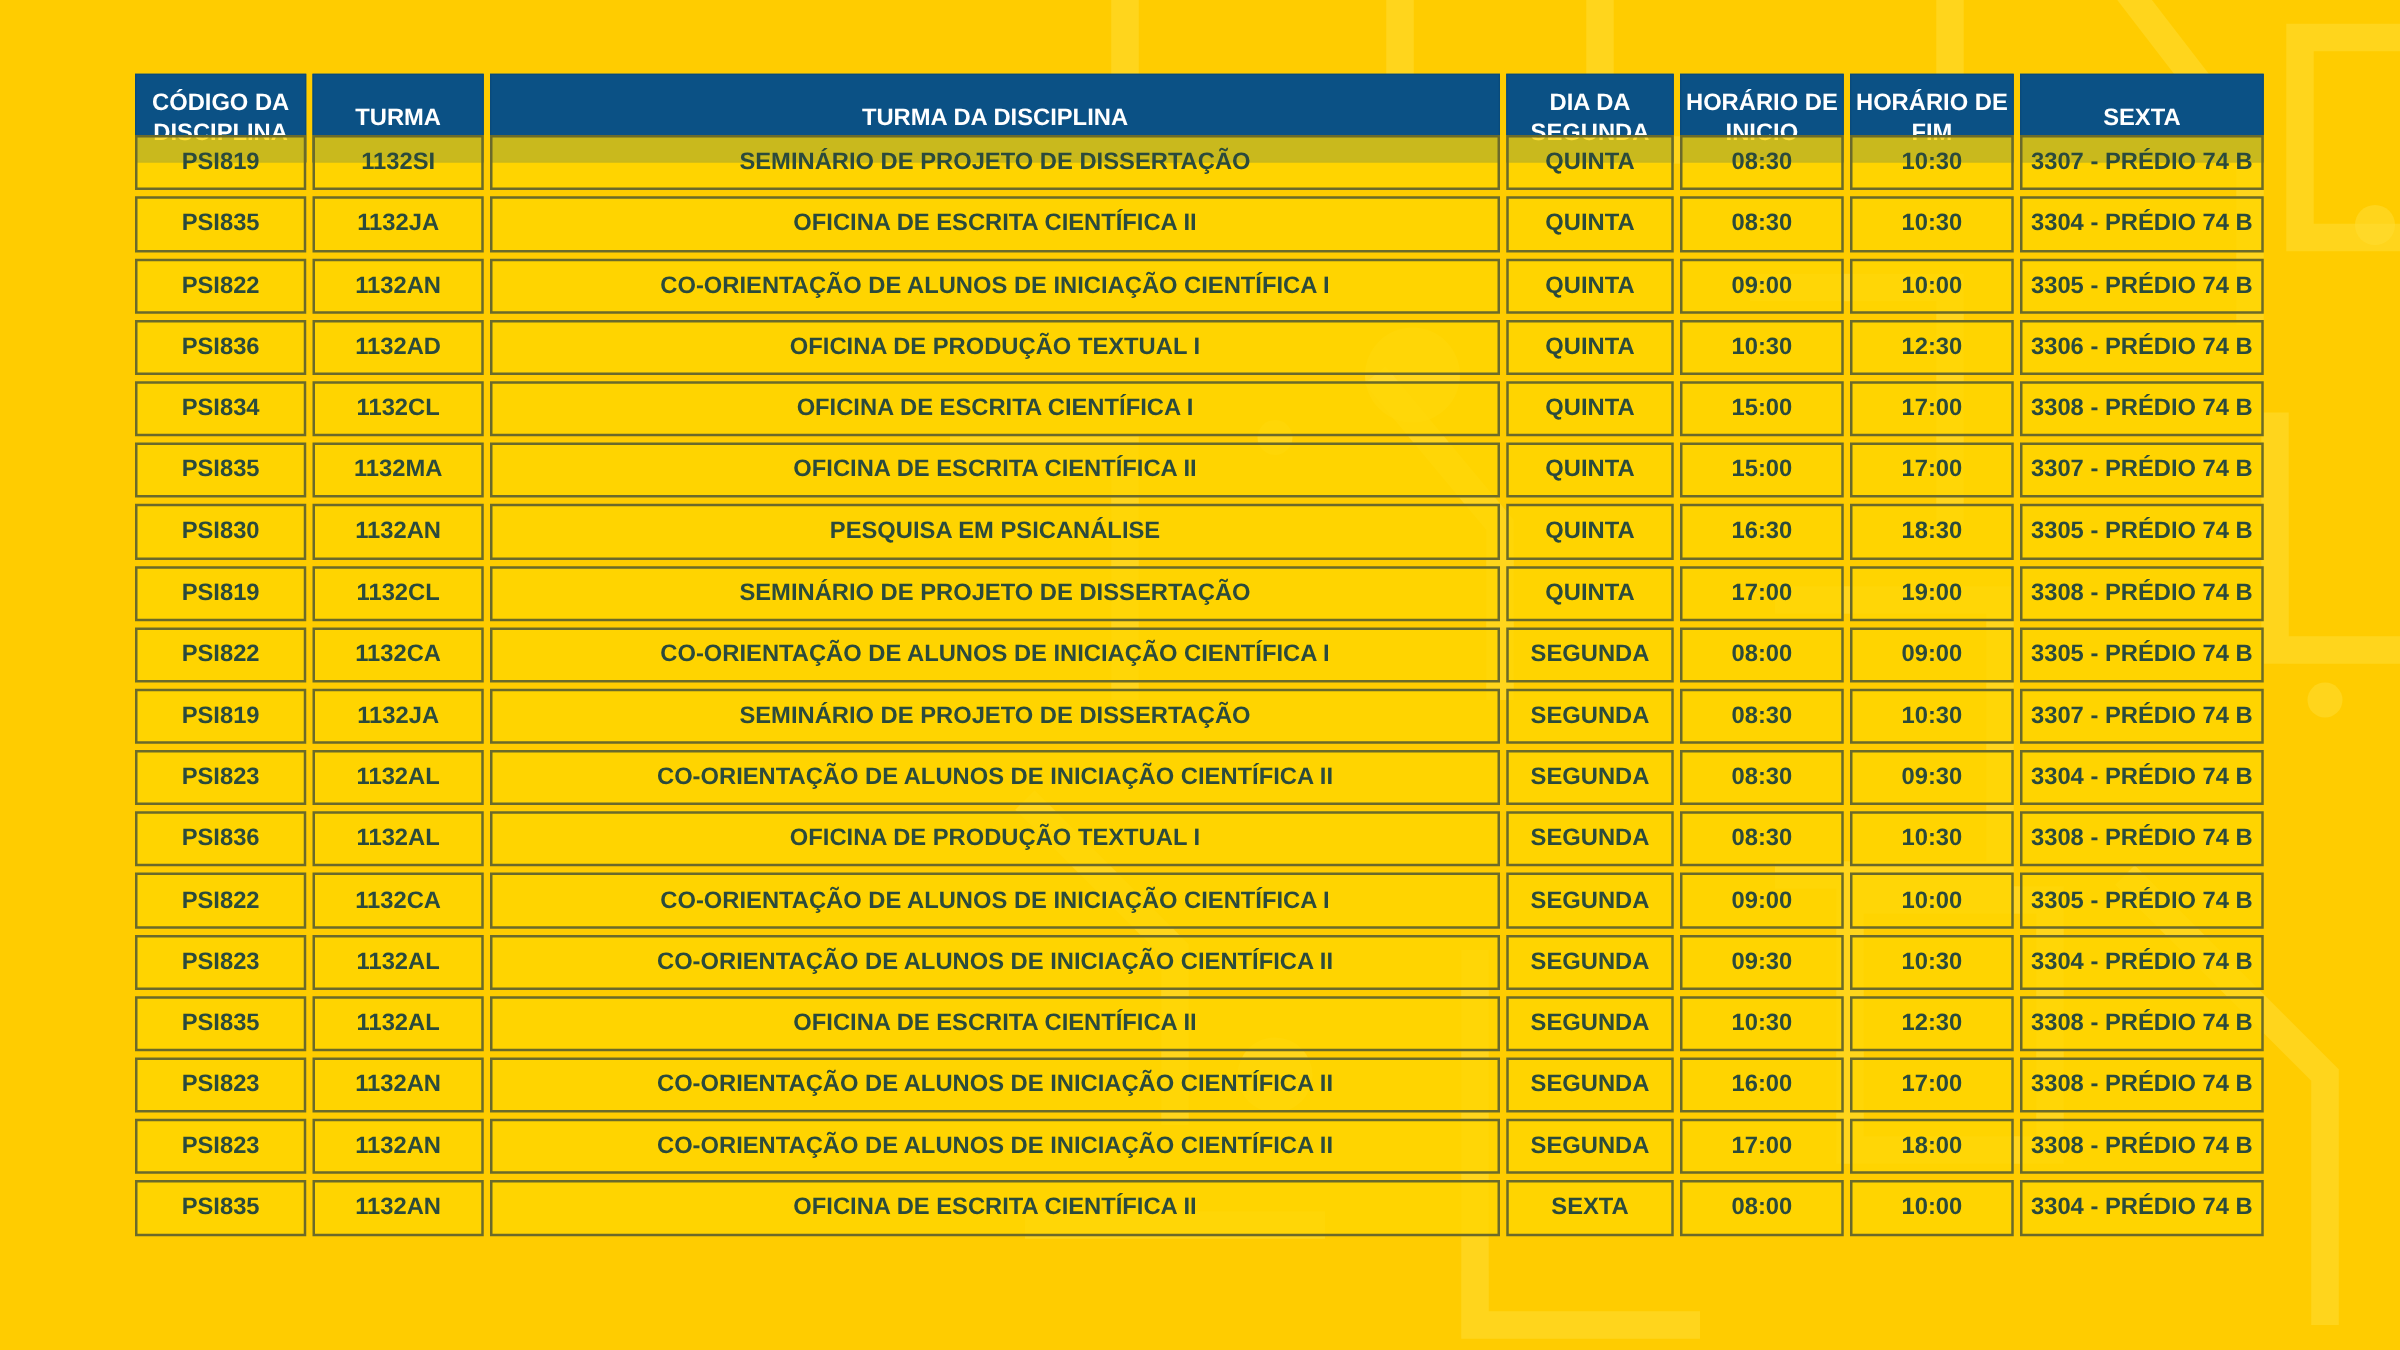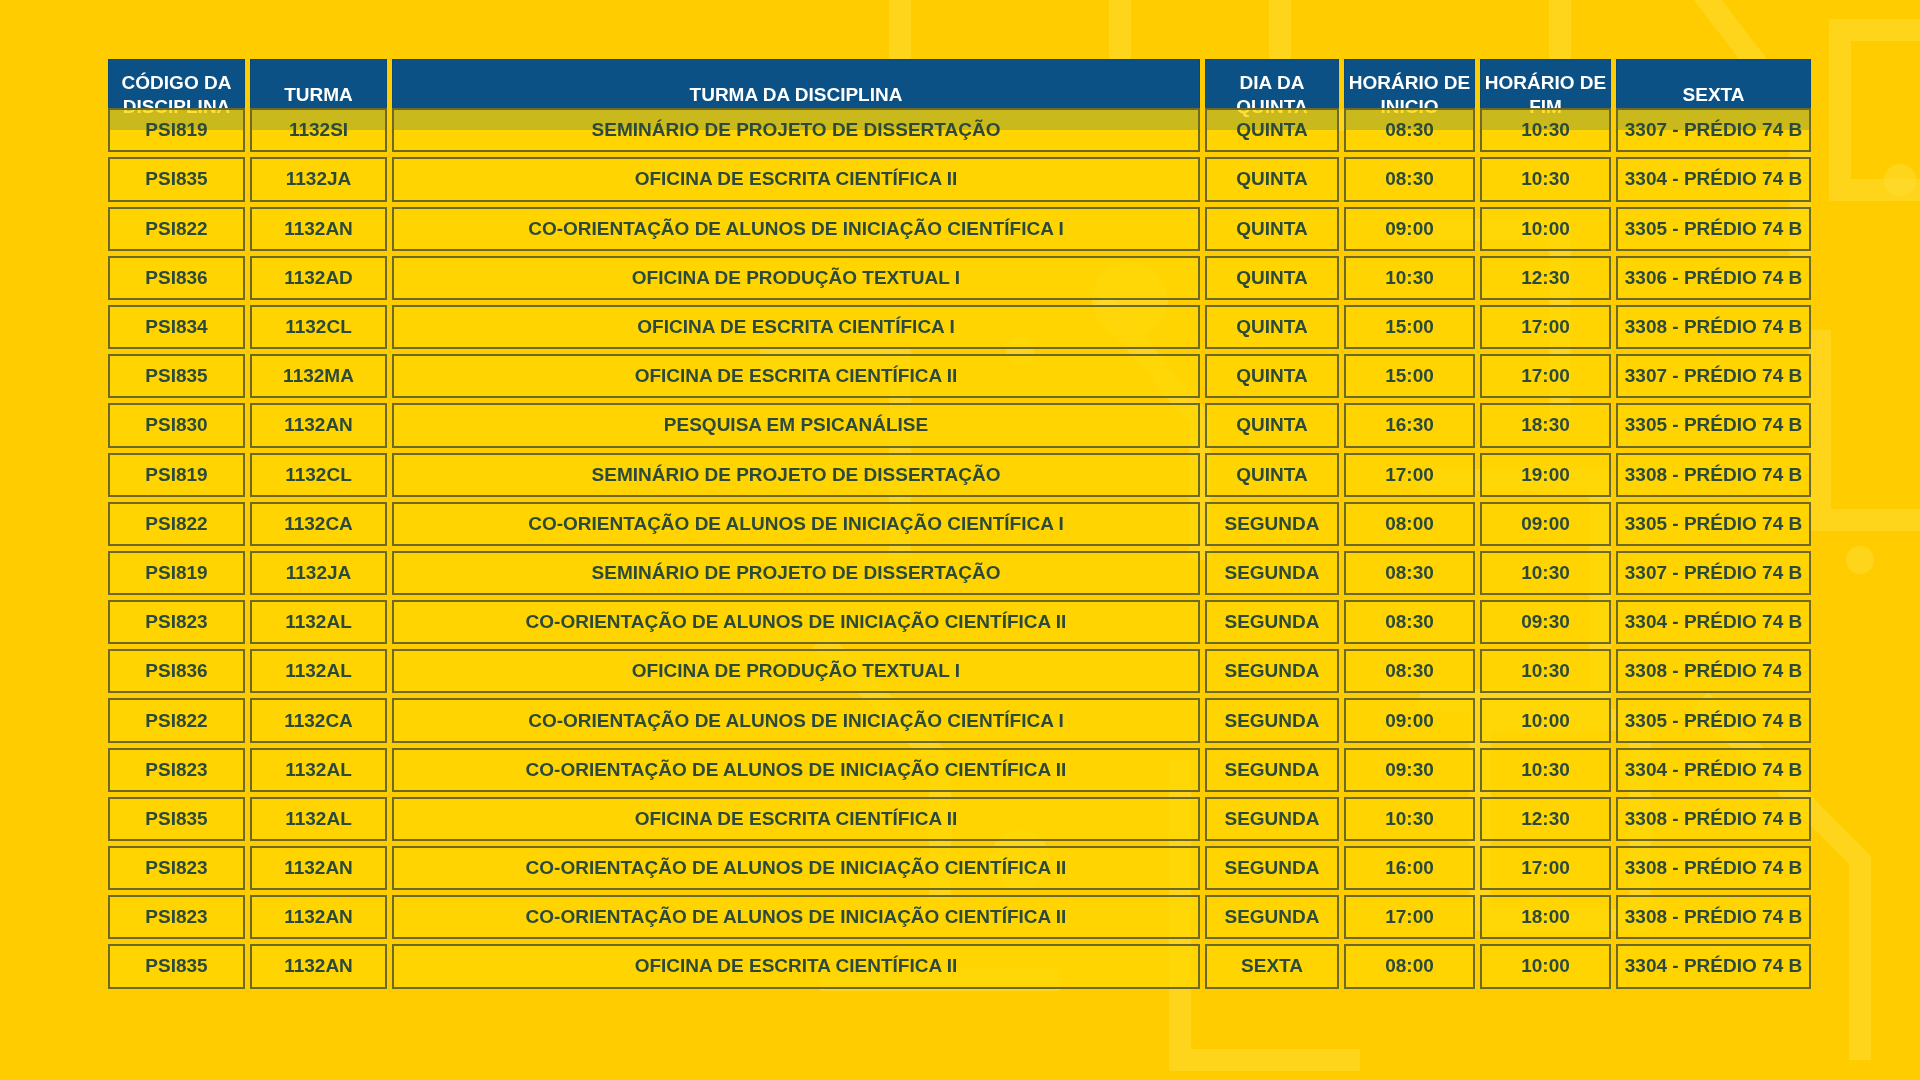--- a/index.html
+++ b/index.html
@@ -59,21 +59,21 @@
   </g>
 </svg>
 
 <div class="schedule">
   <div class="header-row">
     <div class="hcell hdr">CÓDIGO DA
 DISCIPLINA</div>
     <div class="hcell hdr">TURMA</div>
     <div class="hcell hdr">TURMA DA DISCIPLINA</div>
     <div class="hcell hdr">DIA DA
-QUINTA</div>
+SEGUNDA</div>
     <div class="hcell hdr">HORÁRIO DE
 INICIO</div>
     <div class="hcell hdr">HORÁRIO DE
 FIM</div>
     <div class="hcell hdr">SEXTA</div>
   </div>
   <div id="rows" style="display:contents"><div class="data-row"><div class="cell">PSI819</div><div class="cell">1132SI</div><div class="cell">SEMINÁRIO DE PROJETO DE DISSERTAÇÃO</div><div class="cell">QUINTA</div><div class="cell">08:30</div><div class="cell">10:30</div><div class="cell">3307 - PRÉDIO 74 B</div></div><div class="data-row"><div class="cell">PSI835</div><div class="cell">1132JA</div><div class="cell">OFICINA DE ESCRITA CIENTÍFICA II</div><div class="cell">QUINTA</div><div class="cell">08:30</div><div class="cell">10:30</div><div class="cell">3304 - PRÉDIO 74 B</div></div><div class="data-row"><div class="cell">PSI822</div><div class="cell">1132AN</div><div class="cell">CO-ORIENTAÇÃO DE ALUNOS DE INICIAÇÃO CIENTÍFICA I</div><div class="cell">QUINTA</div><div class="cell">09:00</div><div class="cell">10:00</div><div class="cell">3305 - PRÉDIO 74 B</div></div><div class="data-row"><div class="cell">PSI836</div><div class="cell">1132AD</div><div class="cell">OFICINA DE PRODUÇÃO TEXTUAL I</div><div class="cell">QUINTA</div><div class="cell">10:30</div><div class="cell">12:30</div><div class="cell">3306 - PRÉDIO 74 B</div></div><div class="data-row"><div class="cell">PSI834</div><div class="cell">1132CL</div><div class="cell">OFICINA DE ESCRITA CIENTÍFICA I</div><div class="cell">QUINTA</div><div class="cell">15:00</div><div class="cell">17:00</div><div class="cell">3308 - PRÉDIO 74 B</div></div><div class="data-row"><div class="cell">PSI835</div><div class="cell">1132MA</div><div class="cell">OFICINA DE ESCRITA CIENTÍFICA II</div><div class="cell">QUINTA</div><div class="cell">15:00</div><div class="cell">17:00</div><div class="cell">3307 - PRÉDIO 74 B</div></div><div class="data-row"><div class="cell">PSI830</div><div class="cell">1132AN</div><div class="cell">PESQUISA EM PSICANÁLISE</div><div class="cell">QUINTA</div><div class="cell">16:30</div><div class="cell">18:30</div><div class="cell">3305 - PRÉDIO 74 B</div></div><div class="data-row"><div class="cell">PSI819</div><div class="cell">1132CL</div><div class="cell">SEMINÁRIO DE PROJETO DE DISSERTAÇÃO</div><div class="cell">QUINTA</div><div class="cell">17:00</div><div class="cell">19:00</div><div class="cell">3308 - PRÉDIO 74 B</div></div><div class="data-row"><div class="cell">PSI822</div><div class="cell">1132CA</div><div class="cell">CO-ORIENTAÇÃO DE ALUNOS DE INICIAÇÃO CIENTÍFICA I</div><div class="cell">SEGUNDA</div><div class="cell">08:00</div><div class="cell">09:00</div><div class="cell">3305 - PRÉDIO 74 B</div></div><div class="data-row"><div class="cell">PSI819</div><div class="cell">1132JA</div><div class="cell">SEMINÁRIO DE PROJETO DE DISSERTAÇÃO</div><div class="cell">SEGUNDA</div><div class="cell">08:30</div><div class="cell">10:30</div><div class="cell">3307 - PRÉDIO 74 B</div></div><div class="data-row"><div class="cell">PSI823</div><div class="cell">1132AL</div><div class="cell">CO-ORIENTAÇÃO DE ALUNOS DE INICIAÇÃO CIENTÍFICA II</div><div class="cell">SEGUNDA</div><div class="cell">08:30</div><div class="cell">09:30</div><div class="cell">3304 - PRÉDIO 74 B</div></div><div class="data-row"><div class="cell">PSI836</div><div class="cell">1132AL</div><div class="cell">OFICINA DE PRODUÇÃO TEXTUAL I</div><div class="cell">SEGUNDA</div><div class="cell">08:30</div><div class="cell">10:30</div><div class="cell">3308 - PRÉDIO 74 B</div></div><div class="data-row"><div class="cell">PSI822</div><div class="cell">1132CA</div><div class="cell">CO-ORIENTAÇÃO DE ALUNOS DE INICIAÇÃO CIENTÍFICA I</div><div class="cell">SEGUNDA</div><div class="cell">09:00</div><div class="cell">10:00</div><div class="cell">3305 - PRÉDIO 74 B</div></div><div class="data-row"><div class="cell">PSI823</div><div class="cell">1132AL</div><div class="cell">CO-ORIENTAÇÃO DE ALUNOS DE INICIAÇÃO CIENTÍFICA II</div><div class="cell">SEGUNDA</div><div class="cell">09:30</div><div class="cell">10:30</div><div class="cell">3304 - PRÉDIO 74 B</div></div><div class="data-row"><div class="cell">PSI835</div><div class="cell">1132AL</div><div class="cell">OFICINA DE ESCRITA CIENTÍFICA II</div><div class="cell">SEGUNDA</div><div class="cell">10:30</div><div class="cell">12:30</div><div class="cell">3308 - PRÉDIO 74 B</div></div><div class="data-row"><div class="cell">PSI823</div><div class="cell">1132AN</div><div class="cell">CO-ORIENTAÇÃO DE ALUNOS DE INICIAÇÃO CIENTÍFICA II</div><div class="cell">SEGUNDA</div><div class="cell">16:00</div><div class="cell">17:00</div><div class="cell">3308 - PRÉDIO 74 B</div></div><div class="data-row"><div class="cell">PSI823</div><div class="cell">1132AN</div><div class="cell">CO-ORIENTAÇÃO DE ALUNOS DE INICIAÇÃO CIENTÍFICA II</div><div class="cell">SEGUNDA</div><div class="cell">17:00</div><div class="cell">18:00</div><div class="cell">3308 - PRÉDIO 74 B</div></div><div class="data-row"><div class="cell">PSI835</div><div class="cell">1132AN</div><div class="cell">OFICINA DE ESCRITA CIENTÍFICA II</div><div class="cell">SEXTA</div><div class="cell">08:00</div><div class="cell">10:00</div><div class="cell">3304 - PRÉDIO 74 B</div></div></div>
 </div>
 
 </body></html>

